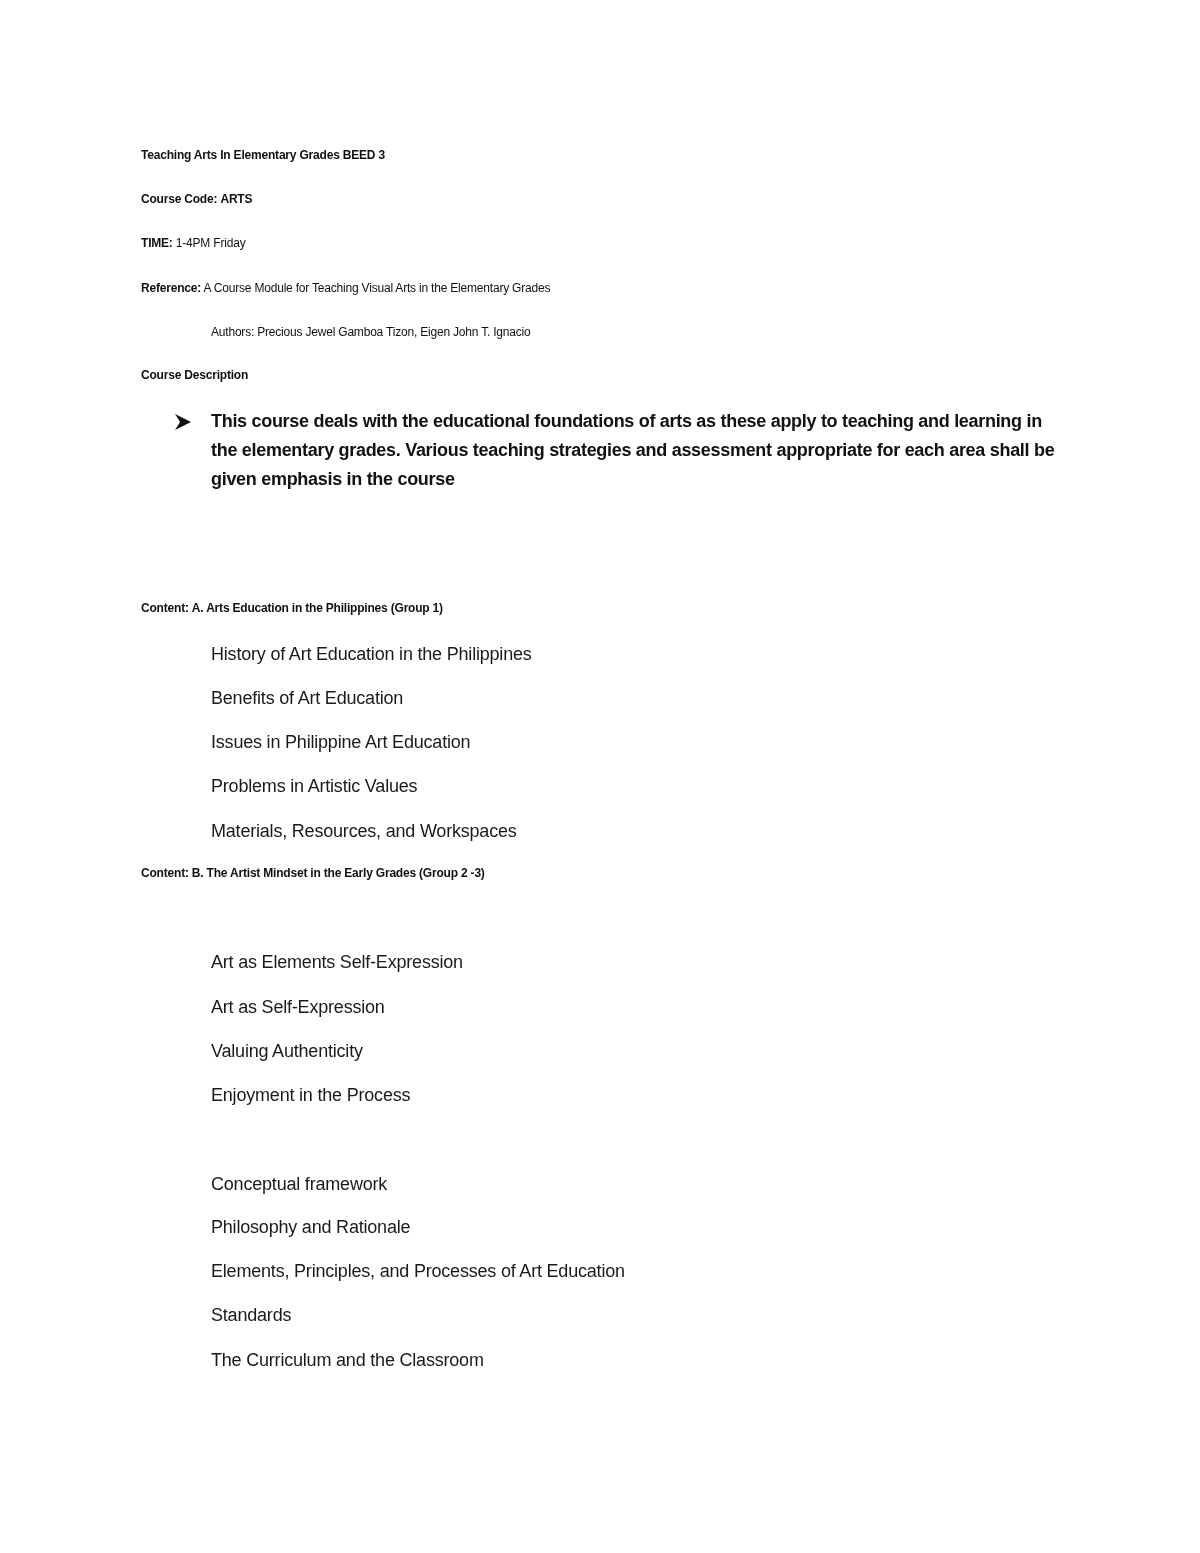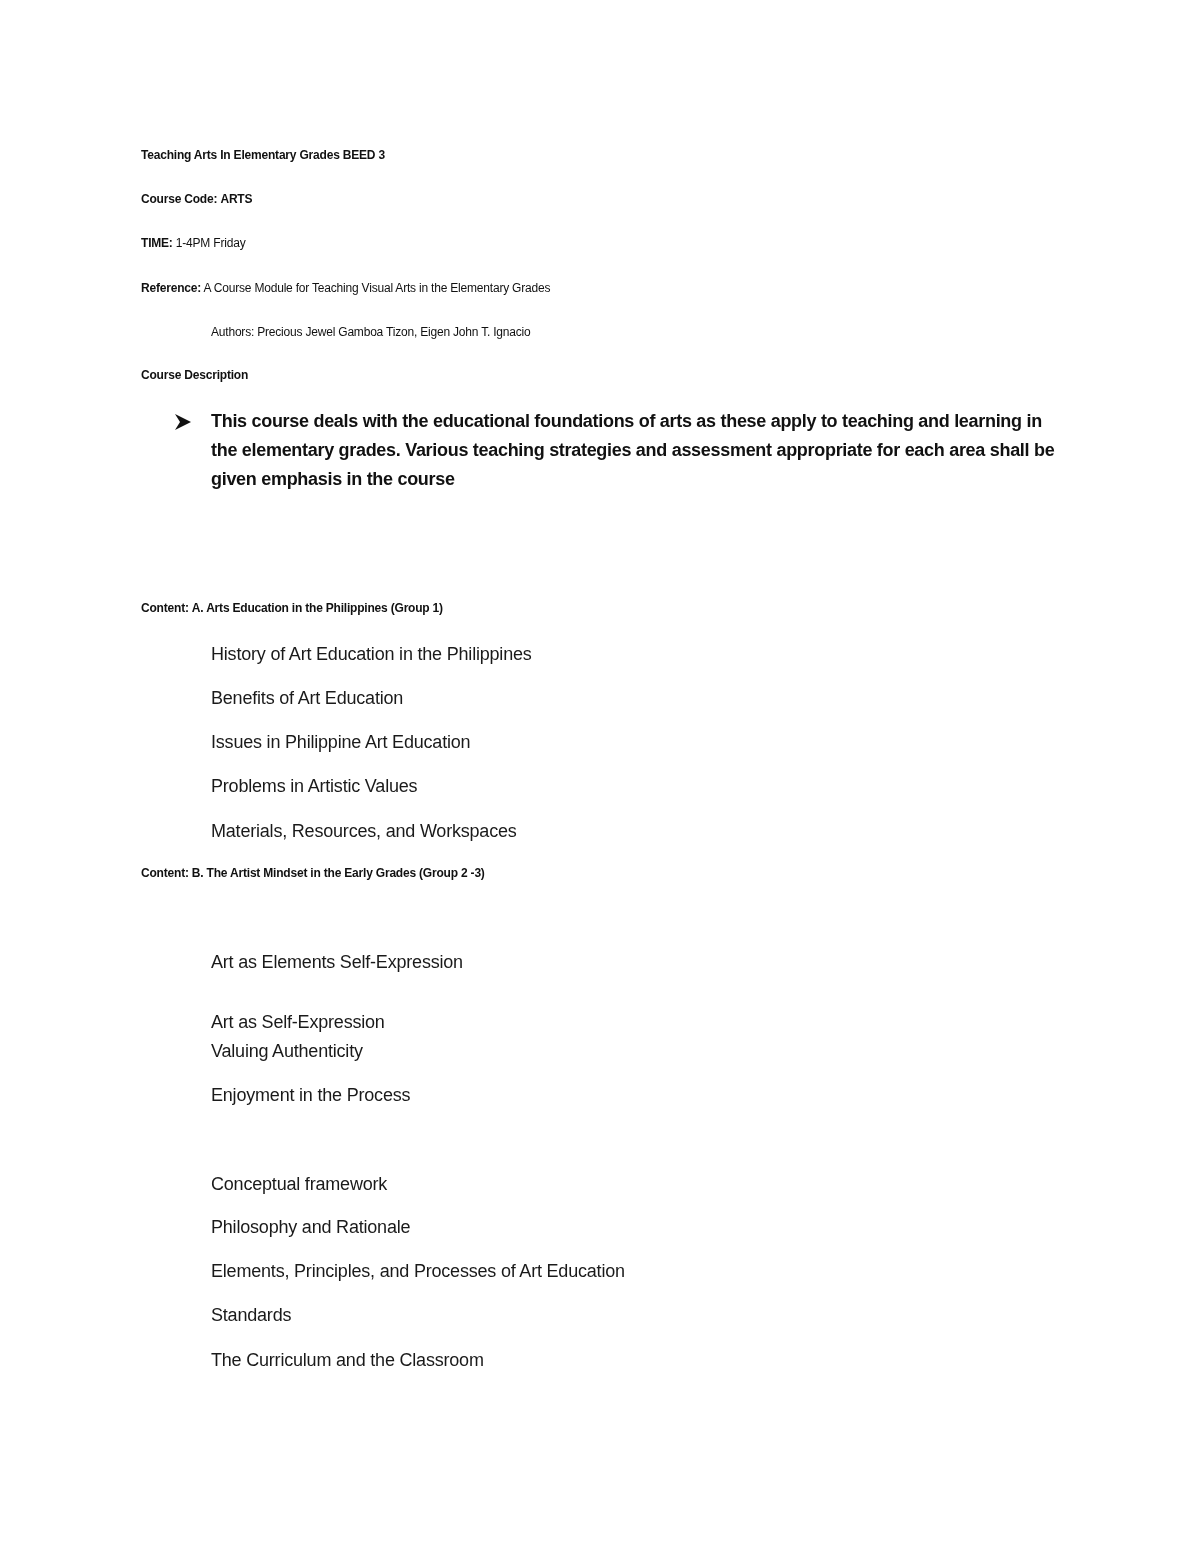--- a/index.html
+++ b/index.html
@@ -105,21 +105,21 @@
   <div class="sub" style="top:687px;">Benefits of Art Education</div>
   <div class="sub" style="top:731px;">Issues in Philippine Art Education</div>
   <div class="sub" style="top:775px;">Problems in Artistic Values</div>
   <div class="sub" style="top:820px;">Materials, Resources, and Workspaces</div>
 
   <div class="line" style="top:862px;">
     <span class="b">Content:</span>
     <span class="b">B. The Artist Mindset in the Early Grades (Group 2 -3)</span>
   </div>
   <div class="sub" style="top:951px;">Art as Elements Self-Expression</div>
-  <div class="sub" style="top:996px;margin-top:15px;">Art as Self-Expression</div>
+  <div class="sub" style="top:996px;">Art as Self-Expression</div>
   <div class="sub" style="top:1040px;">Valuing Authenticity</div>
   <div class="sub" style="top:1084px;">Enjoyment in the Process</div>
 
   <div class="sub" style="top:1173px;">Conceptual framework</div>
   <div class="sub" style="top:1216px;">Philosophy and Rationale</div>
   <div class="sub" style="top:1260px;">Elements, Principles, and Processes of Art Education</div>
   <div class="sub" style="top:1304px;">Standards</div>
   <div class="sub" style="top:1349px;">The Curriculum and the Classroom</div>
 
 </div>

